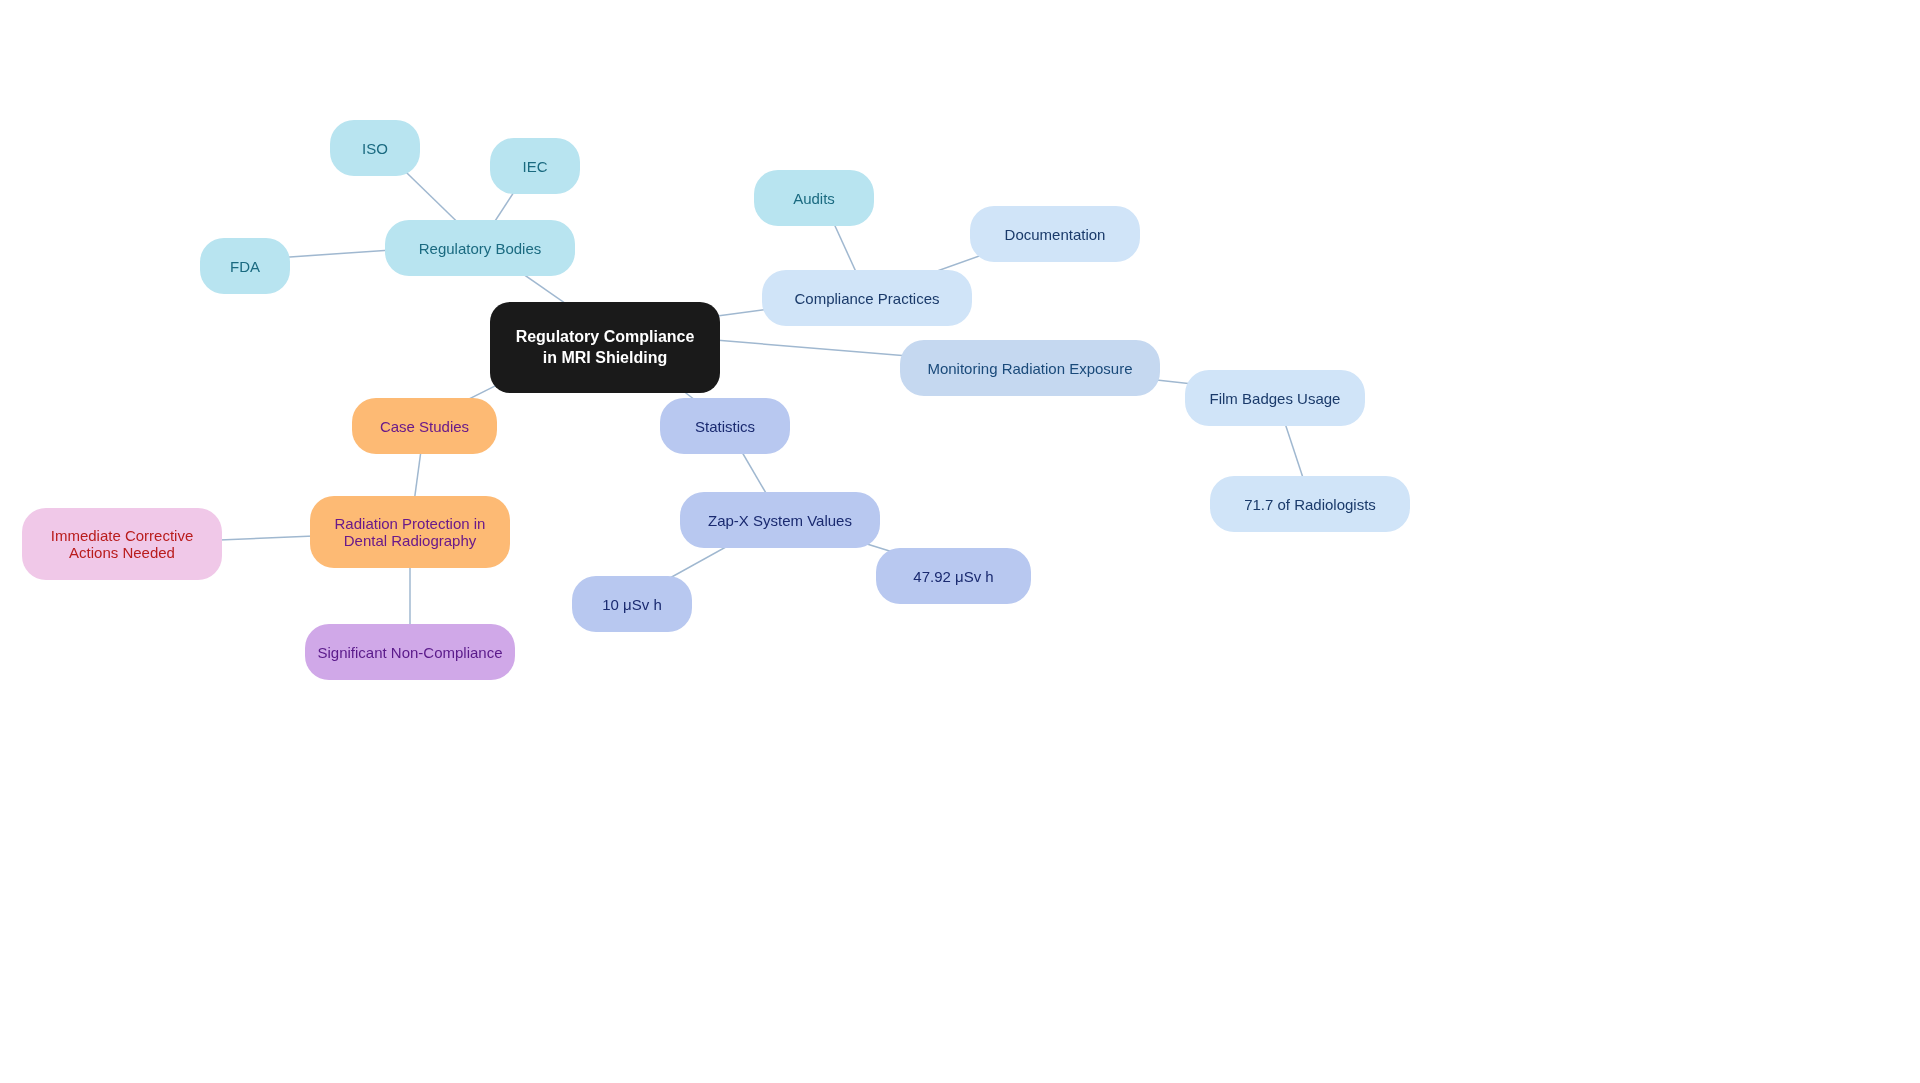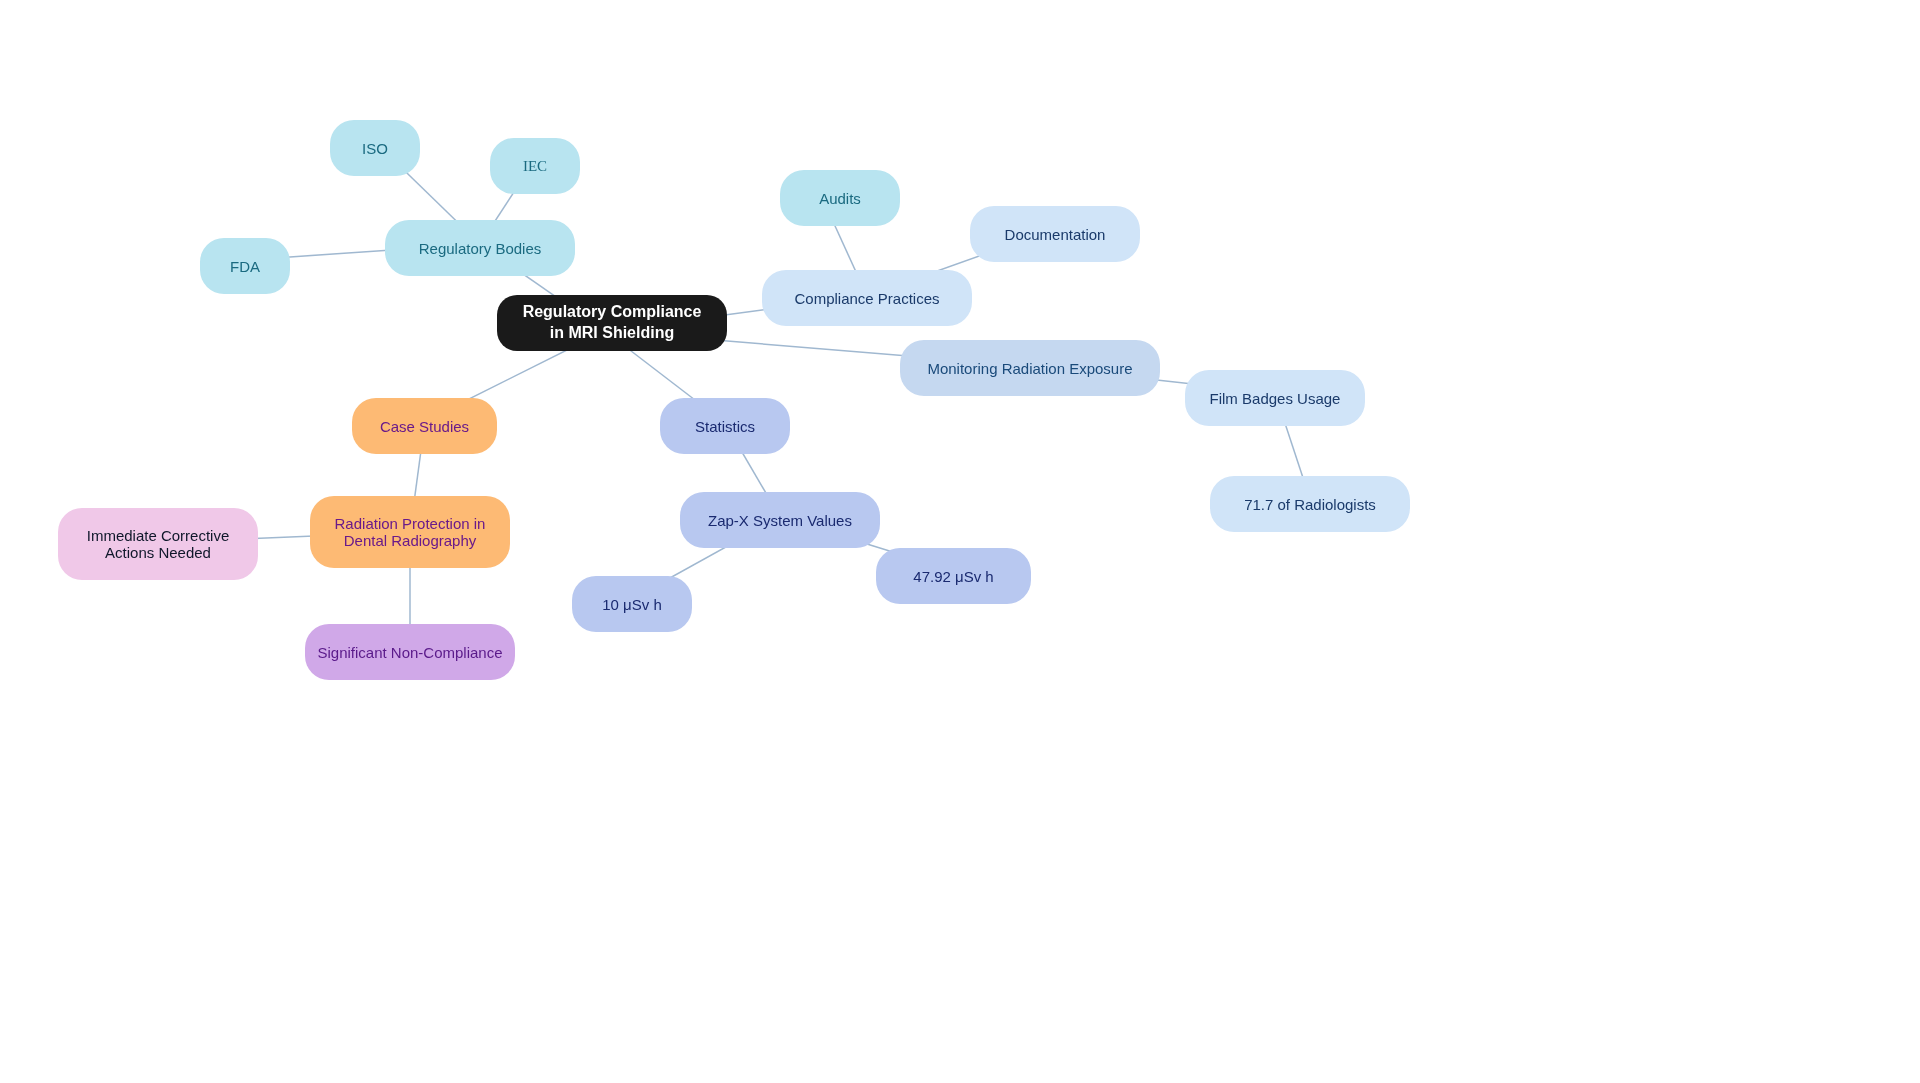--- a/index.html
+++ b/index.html
@@ -52,23 +52,22 @@
       color: #1a4a7a;
       border: none;
     }
     .node-purple {
       background: #fdba74;
       color: #6a1a8a;
       border: none;
     }
     .node-pink-light {
       background: #f0c8e8;
-      color: #0f172a;
+      color: #b91c1c;
       border: none;
-      margin-left: 36px;
     }
     .node-purple-medium {
       background: #d0a8e8;
       color: #5a1a8a;
       border: none;
     }
     .node-blue-soft {
       background: #d0e4f8;
       color: #1a3a6a;
       border: none;
@@ -100,45 +99,45 @@
     <line x1="605" y1="331" x2="725" y2="423" stroke="#a0b8d0" stroke-width="1.5"></line>
     <line x1="725" y1="423" x2="780" y2="517" stroke="#a0b8d0" stroke-width="1.5"></line>
     <line x1="780" y1="517" x2="632" y2="599" stroke="#a0b8d0" stroke-width="1.5"></line>
     <line x1="780" y1="517" x2="954" y2="571" stroke="#a0b8d0" stroke-width="1.5"></line>
     <line x1="605" y1="331" x2="425" y2="421" stroke="#a0b8d0" stroke-width="1.5"></line>
     <line x1="425" y1="421" x2="410" y2="532" stroke="#a0b8d0" stroke-width="1.5"></line>
     <line x1="410" y1="532" x2="122" y2="544" stroke="#a0b8d0" stroke-width="1.5"></line>
     <line x1="410" y1="532" x2="410" y2="647" stroke="#a0b8d0" stroke-width="1.5"></line>
   </svg>
 
-<div class="node node-center node-wrap" style="left:490px; top:295px; width:230px; height:56px;margin-left:7px;">
+<div class="node node-center node-wrap" style="left:490px; top:302px; width:230px; height:91px;">
   <span>Regulatory Compliance in MRI Shielding</span>
 </div>
 
 <div class="node node-blue-light" style="left:385px; top:220px; width:190px; height:48px;">
   <span>Regulatory Bodies</span>
 </div>
 
 <div class="node node-blue-light" style="left:330px; top:120px; width:90px; height:44px;">
   <span>ISO</span>
 </div>
 
-<div class="node node-blue-light" style="left:490px; top:138px; width:90px; height:44px;font-family:Liberation Serif, serif;">
+<div class="node node-blue-light" style="left:490px; top:138px; width:90px; height:44px;">
   <span>IEC</span>
 </div>
 
 <div class="node node-blue-light" style="left:200px; top:238px; width:90px; height:44px;">
   <span>FDA</span>
 </div>
 
 <div class="node node-blue-soft" style="left:762px; top:270px; width:210px; height:52px;">
   <span>Compliance Practices</span>
 </div>
 
-<div class="node node-blue-light" style="left:780px; top:170px; width:120px; height:46px;">
+<div class="node node-blue-light" style="left:754px; top:170px; width:120px; height:46px;">
   <span>Audits</span>
 </div>
 
 <div class="node node-blue-soft" style="left:970px; top:206px; width:170px; height:46px;">
   <span>Documentation</span>
 </div>
 
 <div class="node node-blue-medium" style="left:900px; top:340px; width:260px; height:52px;">
   <span>Monitoring Radiation Exposure</span>
 </div>

